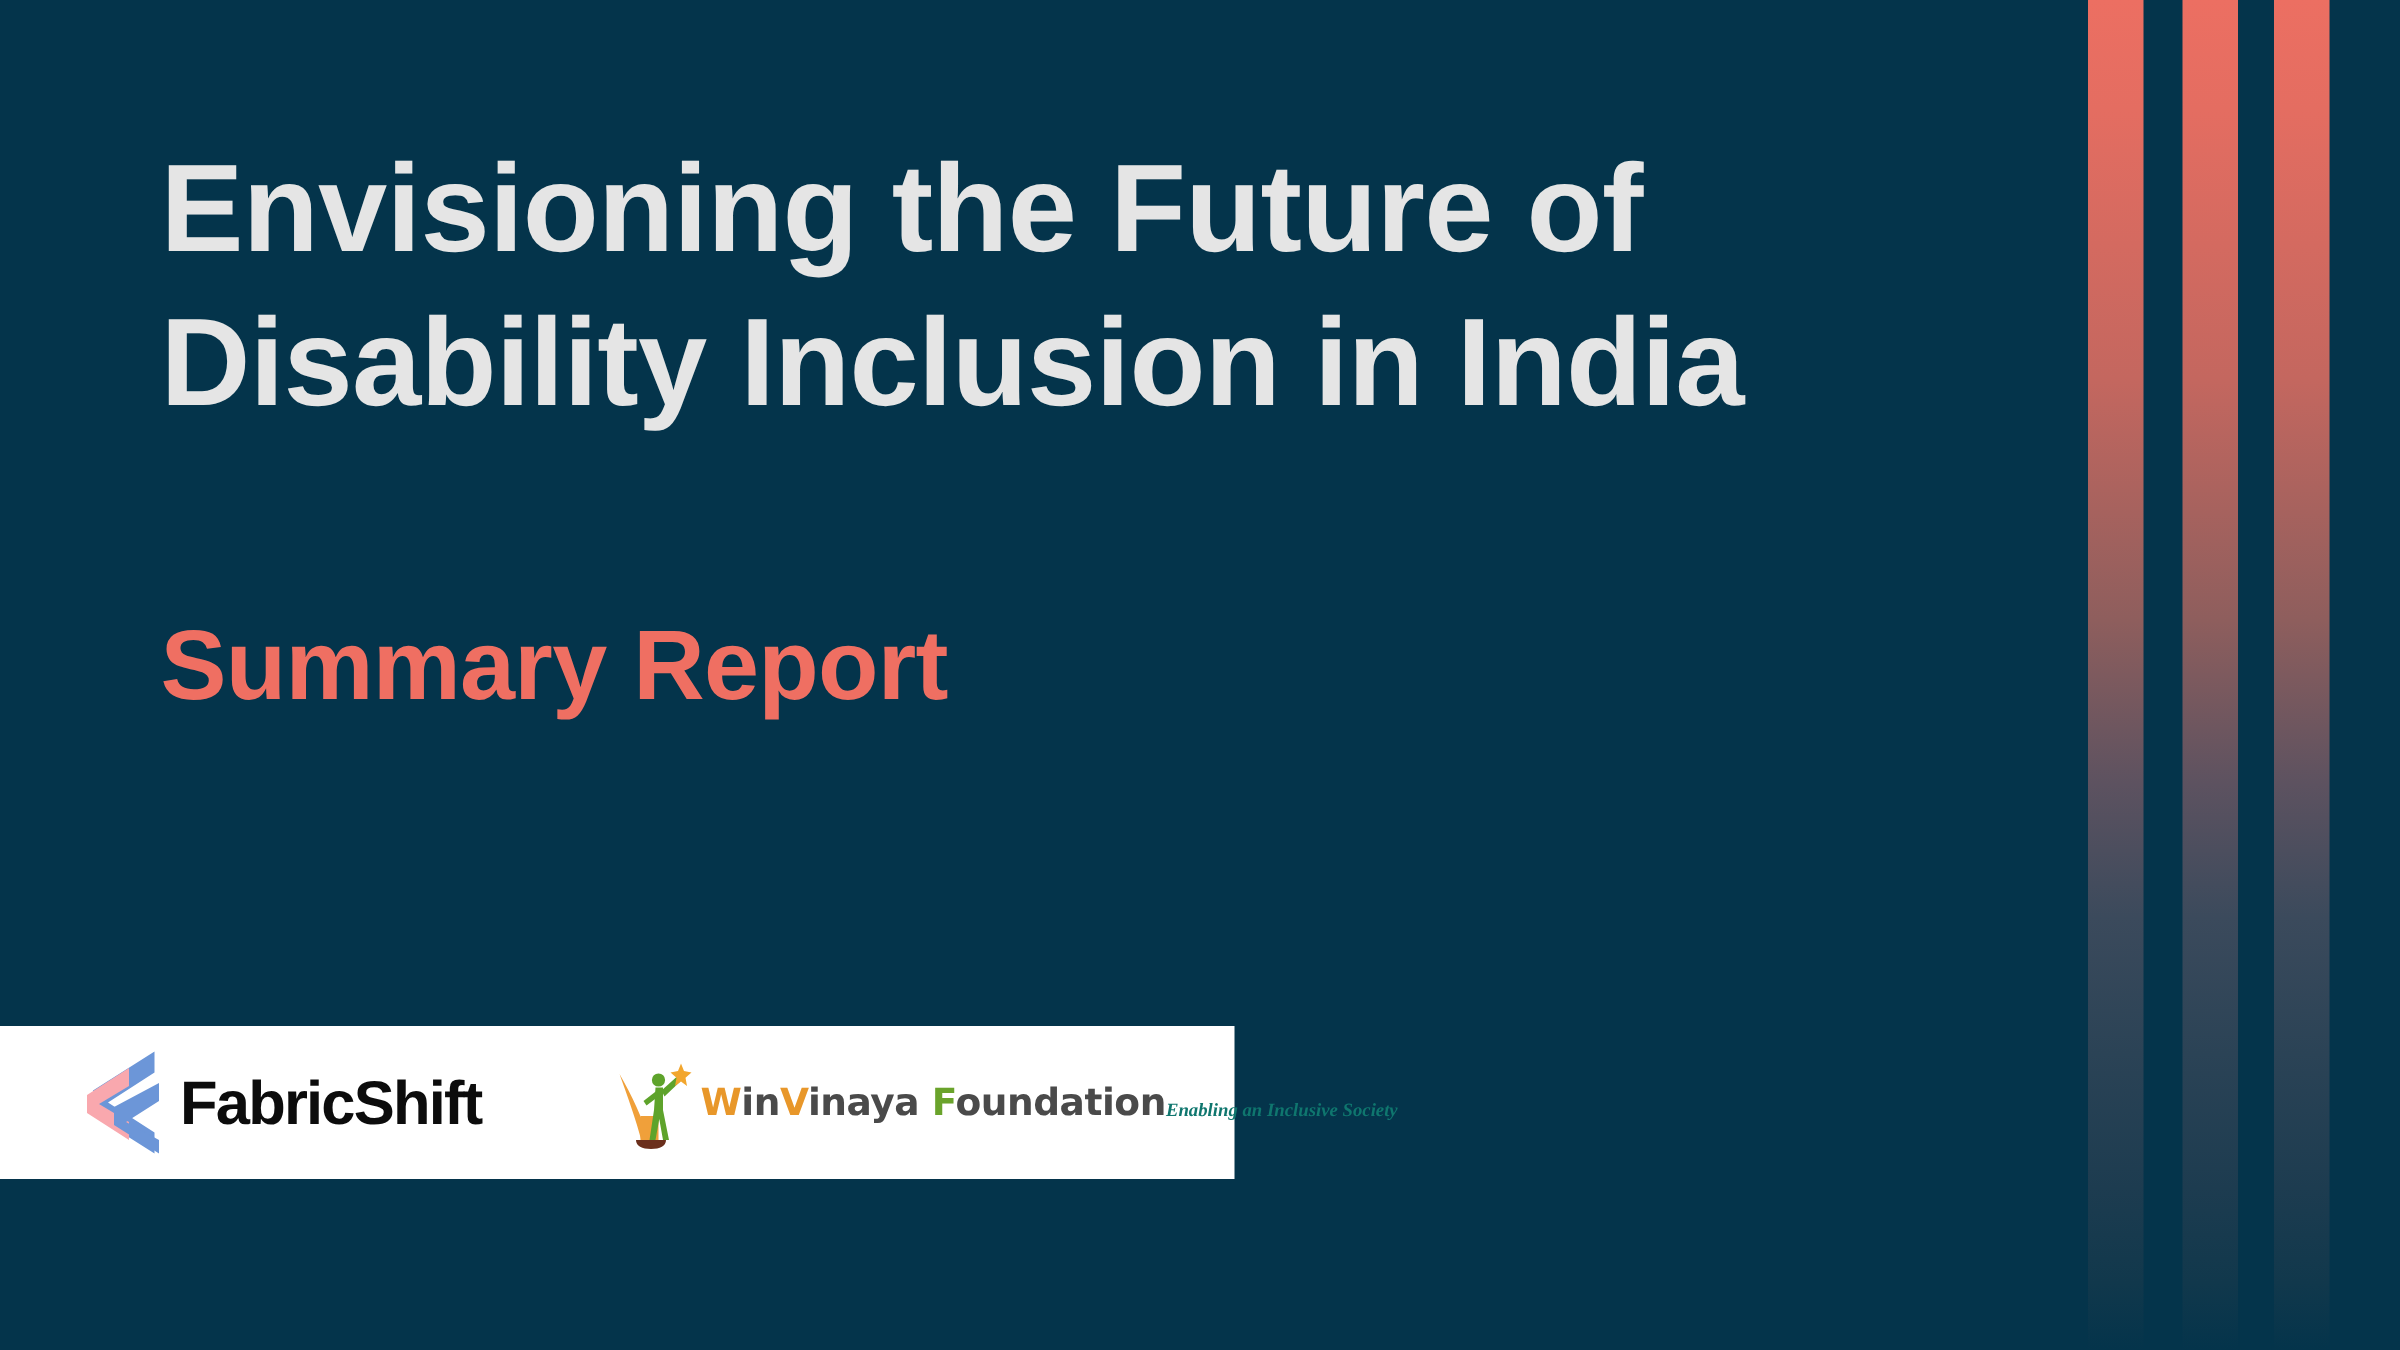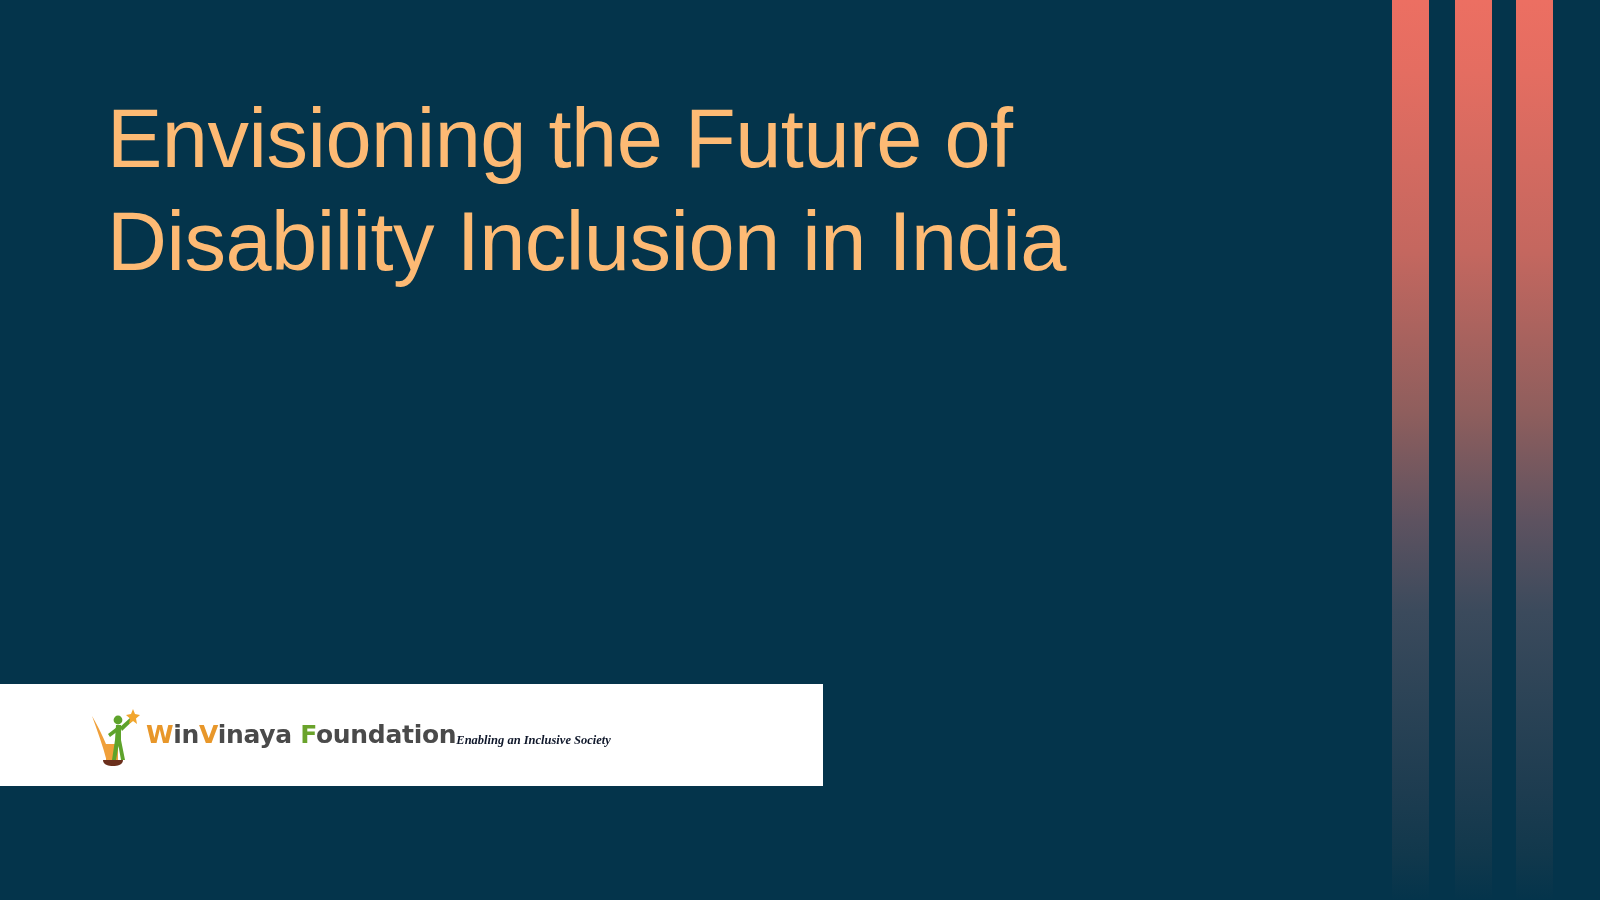--- a/index.html
+++ b/index.html
@@ -51,24 +51,24 @@
   .stripe-1 { left: 52px; }
   .stripe-2 { left: 115px; }
   .stripe-3 { left: 176px; }
 
   
   .headline {
     position: absolute;
     left: 107px;
     top: 88px;
     width: 1200px;
-    color: #fdba74;
+    color: #e5e5e5;
     font-size: 83px;
     line-height: 1.24;
-    font-weight: 400;
+    font-weight: 700;
     letter-spacing: -0.5px;
     white-space: pre-line;
   }
 
   .subhead {
     position: absolute;
     left: 107px;
     top: 407px;
     color: #ef6f62;
     font-size: 66px;
@@ -137,44 +137,53 @@
   .wv-name .w  { color: #e8972a; }
   .wv-name .in { color: #4a4a4a; }
   .wv-name .v  { color: #e8972a; }
   .wv-name .inaya { color: #4a4a4a; }
   .wv-name .f  { color: #6aa32b; }
   .wv-name .oundation { color: #4a4a4a; }
   .wv-tag {
     font-size: 12.5px;
     font-style: italic;
     font-weight: 700;
-    color: #0f172a;
+    color: #0f766e;
     margin-top: 4px;
     margin-right: 2px;
     white-space: nowrap;
     font-family: "Liberation Serif", serif;
   }
 </style>
 </head>
 <body>
 
 <div id="slide">
 
   <div class="stripes">
     <div class="stripe stripe-1"></div>
     <div class="stripe stripe-2"></div>
     <div class="stripe stripe-3"></div>
   </div>
 
   <div class="headline">Envisioning the Future of
 Disability Inclusion in India</div>
 
+  <div class="subhead">Summary Report</div>
 
   <div class="logo-bar">
 
+    <div class="fabricshift">
+      <svg class="fs-mark" viewBox="0 0 58 74">
+        <path d="M47 3 L47 17 L16 37 L47 57 L47 71 L6 45 L6 29 Z" fill="#6c96d8"></path>
+        <path d="M30 14 L30 26 L10 38 L30 50 L30 62 L2 44 L2 32 Z" fill="#f9a8ae"></path>
+        <path d="M50 24 L50 36 L28 50 L50 62 L50 71 L20 52 L20 40 Z" fill="#6c96d8"></path>
+      </svg>
+      <span class="fs-word">FabricShift</span>
+    </div>
 
     <div class="winvinaya">
       <svg class="wv-mark" viewBox="0 0 52 62">
 
         <path d="M2 12 C10 26 18 42 22 58 L17 58 C13 42 7 26 2 12 Z" fill="#f0a03a"></path>
 
         <path d="M16 40 L28 40 L28 56 L16 56 Z" fill="#f0a03a"></path>
 
         <path d="M13 56 L33 56 C33 60 29 62 23 62 C17 62 13 60 13 56 Z" fill="#6b2f1c"></path>
 

